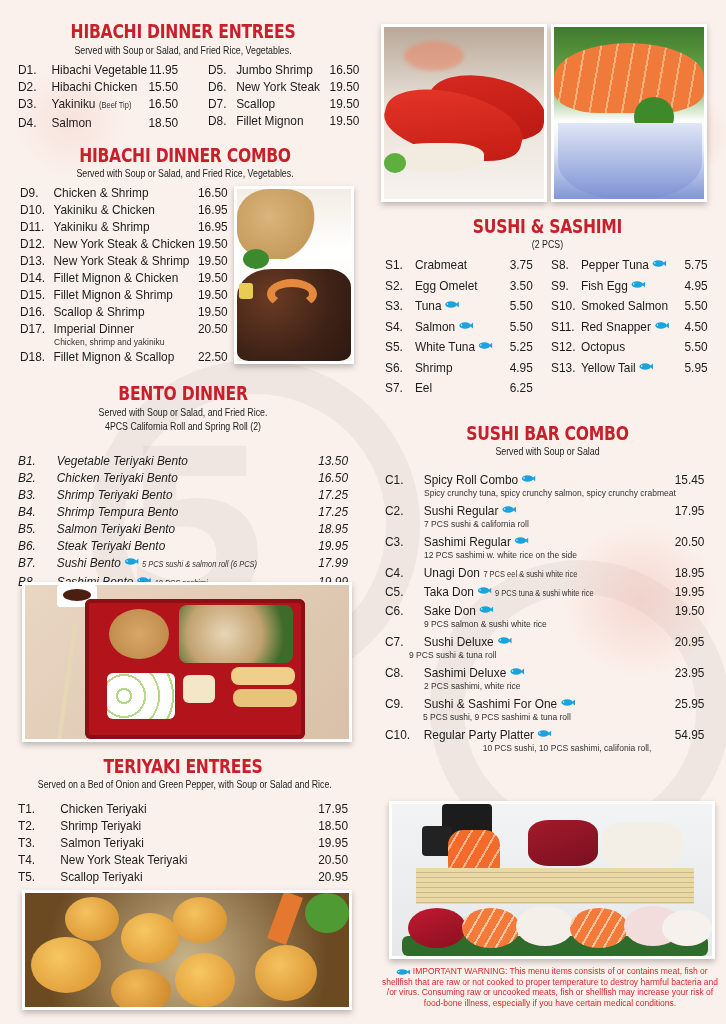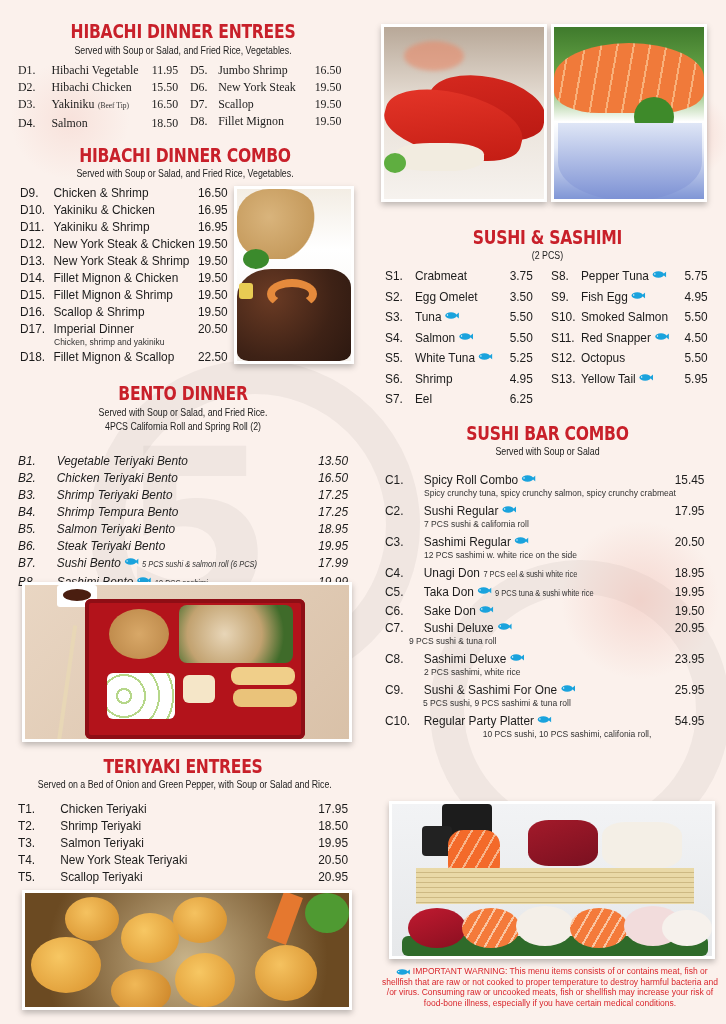--- a/index.html
+++ b/index.html
@@ -82,21 +82,21 @@
   <div class="wm-ring" style="left:430px;top:560px;width:300px;height:300px;"></div>
   <div class="wm-num" style="left:120px;top:420px;">5</div>
   <div class="blossom" style="left:560px;top:520px;width:160px;height:160px;"></div>
   <div class="blossom" style="left:640px;top:90px;width:90px;height:90px;"></div>
   <div class="blossom" style="left:10px;top:60px;width:120px;height:120px;opacity:0.6;"></div>
 </div>
 
 <div class="section" style="left:18px;top:20px;width:330px;">
   <div class="sec-title">HIBACHI DINNER ENTREES</div>
   <div class="sec-sub" style="margin-top:2px;">Served with Soup or Salad, and Fried Rice, Vegetables.</div>
-  <div style="display:flex;gap:12px;margin-top:3px;font-family:Liberation Serif, serif;">
+  <div style="display:flex;gap:30px;margin-top:3px;">
     <div style="width:160px;">
       <div class="row narrow" style="width:182px;">
           <span class="code" style="width:38px;">D1.</span>
           <span class="name">Hibachi Vegetable</span>
           <span class="price">11.95</span>
         </div>
       <div class="row narrow" style="width:182px;">
           <span class="code" style="width:38px;">D2.</span>
           <span class="name">Hibachi Chicken</span>
           <span class="price">15.50</span>
@@ -337,21 +337,21 @@
   </div>
 </div>
 <div class="photo" style="left:551px;top:24px;width:156px;height:178px;">
   <div class="img" style="background:linear-gradient(180deg,#3f7a2c 0%,#6aa94a 30%,#ffffff 55%,#e7ecf7 70%,#8096d6 100%);">
     <div style="position:absolute;left:0;top:16px;width:150px;height:70px;border-radius:50% 50% 30% 30%;background:repeating-linear-gradient(100deg,#f07a3a 0 14px,#f8b07a 14px 16px);"></div>
     <div style="position:absolute;left:80px;top:70px;width:40px;height:40px;background:#3e8a2a;border-radius:50%;"></div>
     <div style="position:absolute;left:4px;top:96px;width:144px;height:78px;border-radius:0 0 60% 60%;background:linear-gradient(180deg,#dfe6f6,#7a8fd3);"></div>
   </div>
 </div>
 
-<div class="section" style="left:385px;top:226px;width:325px;">
+<div class="section" style="left:385px;top:215px;width:325px;">
   <div class="sec-title">SUSHI &amp; SASHIMI</div>
   <div class="sec-sub" style="margin-top:1px;">(2 PCS)</div>
   <div style="display:flex;gap:14px;margin-top:4px;">
     <div style="width:152px;">
       <div class="row narrow" style="width:168px;height:20.5px;">
           <span class="code" style="width:34px;">S1.</span>
           <span class="name">Crabmeat</span>
           <span class="price">3.75</span>
         </div>
       <div class="row narrow" style="width:168px;height:20.5px;">
@@ -518,20 +518,21 @@
     <div class="row narrow" style="width:363px;">
         <span class="code" style="width:44px;">C6.</span>
         <span class="name">Sake Don</span>
         <svg class="fish" viewBox="0 0 16 7">
           <ellipse cx="7" cy="3.5" rx="6.5" ry="3.2" fill="#1aa3dd"></ellipse>
           <polygon points="12,3.5 16,0.5 16,6.5" fill="#1aa3dd"></polygon>
           <circle cx="3" cy="3" r="0.8" fill="#fff"></circle>
         </svg>
         <span class="price">19.50</span>
       </div>
+    <div class="desc" style="margin-left:39px;margin-bottom:3px;">9 PCS salmon &amp; sushi white rice</div>
 
     <div class="row narrow" style="width:363px;">
         <span class="code" style="width:44px;">C7.</span>
         <span class="name">Sushi Deluxe</span>
         <svg class="fish" viewBox="0 0 16 7">
           <ellipse cx="7" cy="3.5" rx="6.5" ry="3.2" fill="#1aa3dd"></ellipse>
           <polygon points="12,3.5 16,0.5 16,6.5" fill="#1aa3dd"></polygon>
           <circle cx="3" cy="3" r="0.8" fill="#fff"></circle>
         </svg>
         <span class="price">20.95</span>

